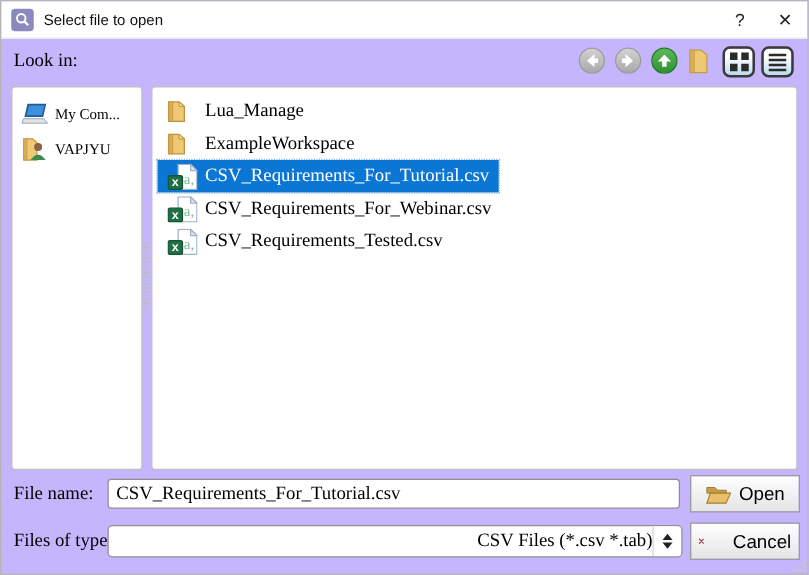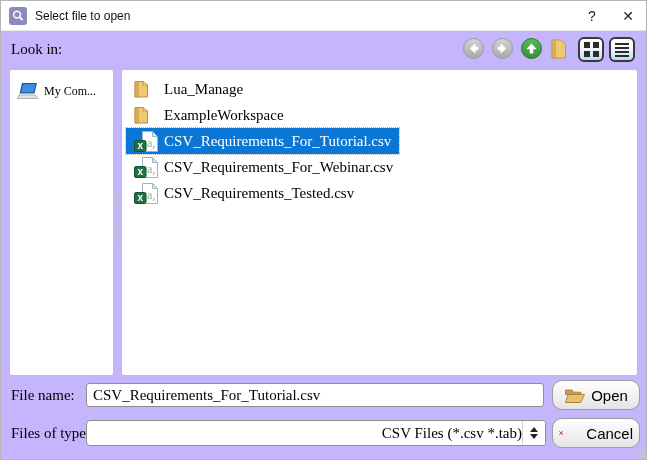--- a/index.html
+++ b/index.html
@@ -81,21 +81,21 @@
   .file-row.selected{background:var(--selection); outline:1px dotted #8cb8e6; outline-offset:0px;}
   .file-row.selected .file-label{color:#fff;}
   
   input.text-field{
     position:absolute; box-sizing:border-box; height:24px;
     border:1px solid #8f8f8f; border-radius:3px; background:#fff;
     font-family:"Liberation Serif", serif; font-size:15px; padding:0 6px; color:#000;
   }
   .push-btn{
     position:absolute; box-sizing:border-box; width:88px; height:30px;
-    border:1px solid #9c9c9c; border-radius:10px;
+    border:1px solid #9c9c9c; border-radius:0;
     background:linear-gradient(#ffffff,#e4e4e4);
     display:flex; align-items:center; justify-content:center; gap:6px;
     font-size:15px; cursor:default;
   }
   .resize-grip{position:absolute; right:1px; bottom:1px;}
 </style>
 </head>
 <body>
 
 <div class="window">
@@ -156,20 +156,31 @@
     <div class="side-item">
       <span class="ic">
         <svg width="23" height="19" viewBox="0 0 23 19">
           <path d="M5 1 H20 L17.5 11.5 H2.5 Z" fill="#1d5d9e"></path>
           <path d="M6.2 2.3 H18.4 L16.5 10.2 H4.3 Z" fill="#3e8fdd"></path>
           <path d="M2 13 H18 L21 16.5 H0.5 Z" fill="#dfe4e9" stroke="#9aa3ad" stroke-width="0.8"></path>
         </svg>
       </span>
       <span class="side-label">My Com...</span>
     </div>
+    <div class="side-item">
+      <span class="ic">
+        <svg width="22" height="20" viewBox="0 0 22 20">
+          <path d="M2 2 h7 l3.5 3 V19 H2 Z" style="fill:var(--folder_yellow)" stroke="#c49a45"></path>
+          <path d="M2 2 h2.6 V19 H2 Z" fill="#ddad52" stroke="#c49a45" stroke-width="0.5"></path>
+          <circle cx="13.5" cy="8.5" r="3.2" fill="#8a6246"></circle>
+          <path d="M7.5 19 q6 -8.5 12 0 Z" fill="#3c8a4c"></path>
+        </svg>
+      </span>
+      <span class="side-label">VAPJYU</span>
+    </div>
   </div>
 
   <div class="splitter"></div>
 
   <div class="panel mainpanel">
       <div class="file-row">
         <span class="ic">
           <svg class="ic-svg" width="15" height="18" viewBox="0 0 15 18">
     <path d="M1 1.5 h8.2 l4.3 3.6 V17 H1 Z" style="fill:var(--folder_yellow)" stroke="#bd9140" stroke-width="1"></path>
     <path d="M1 1.5 h3.2 V17 H1 Z" fill="#ddad52" stroke="#bd9140" stroke-width="0.6"></path>

